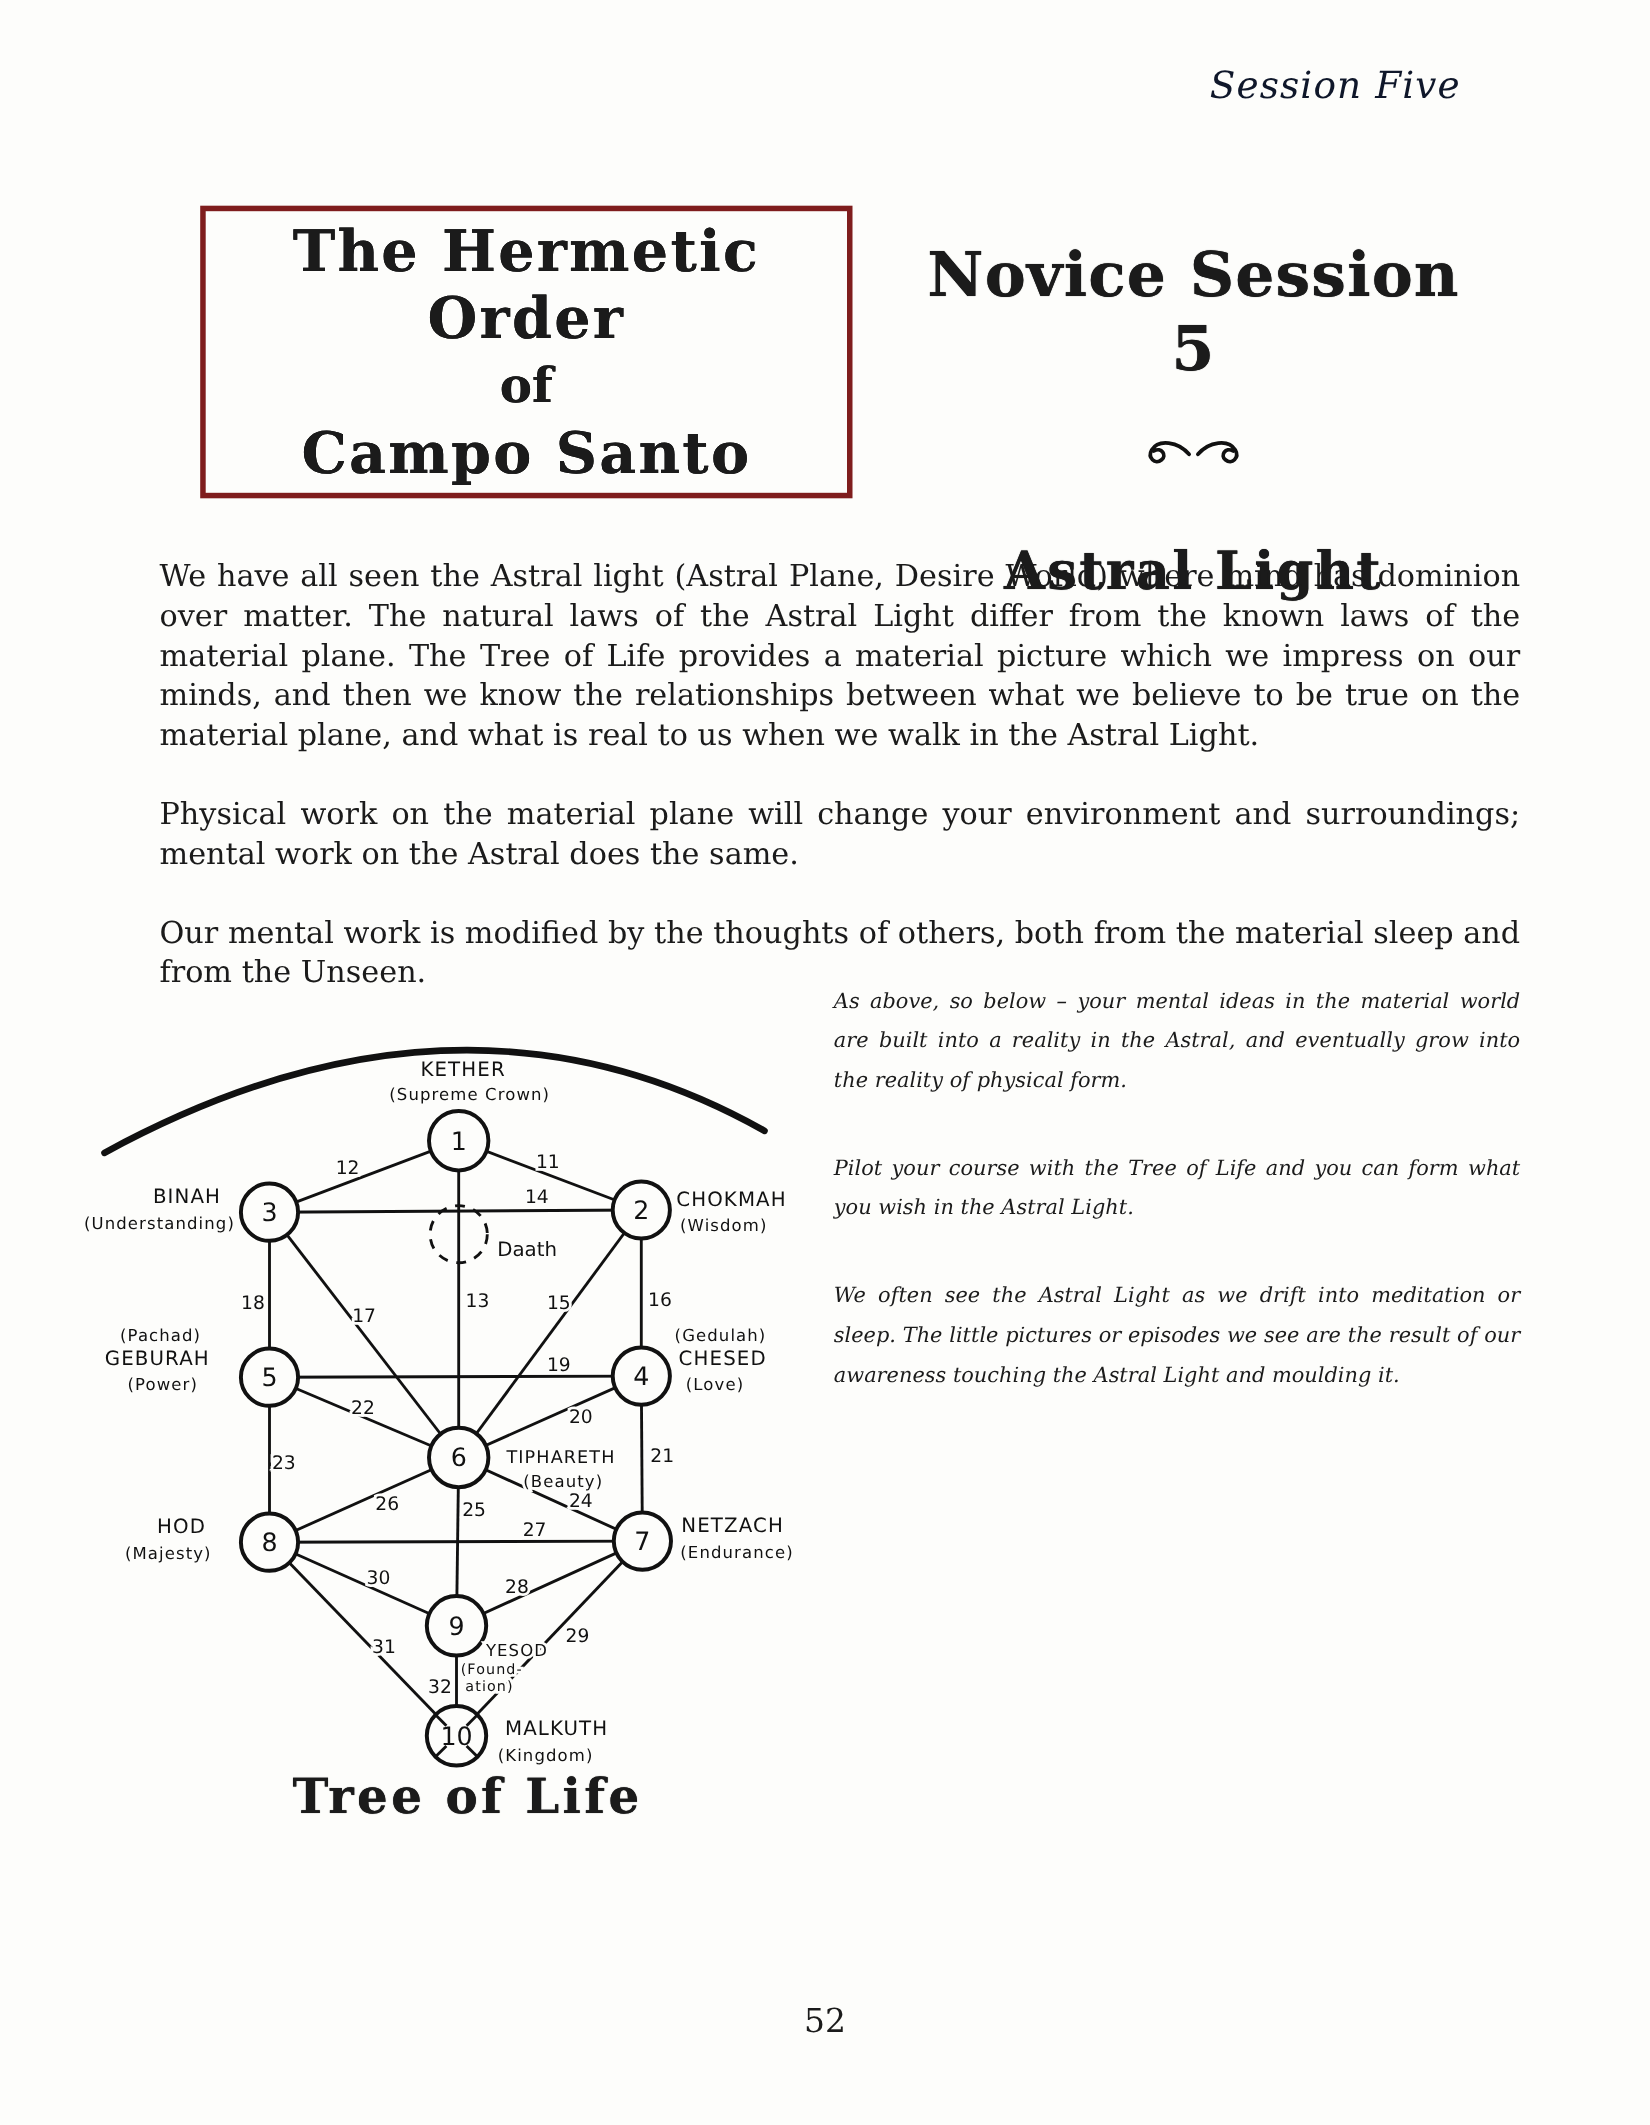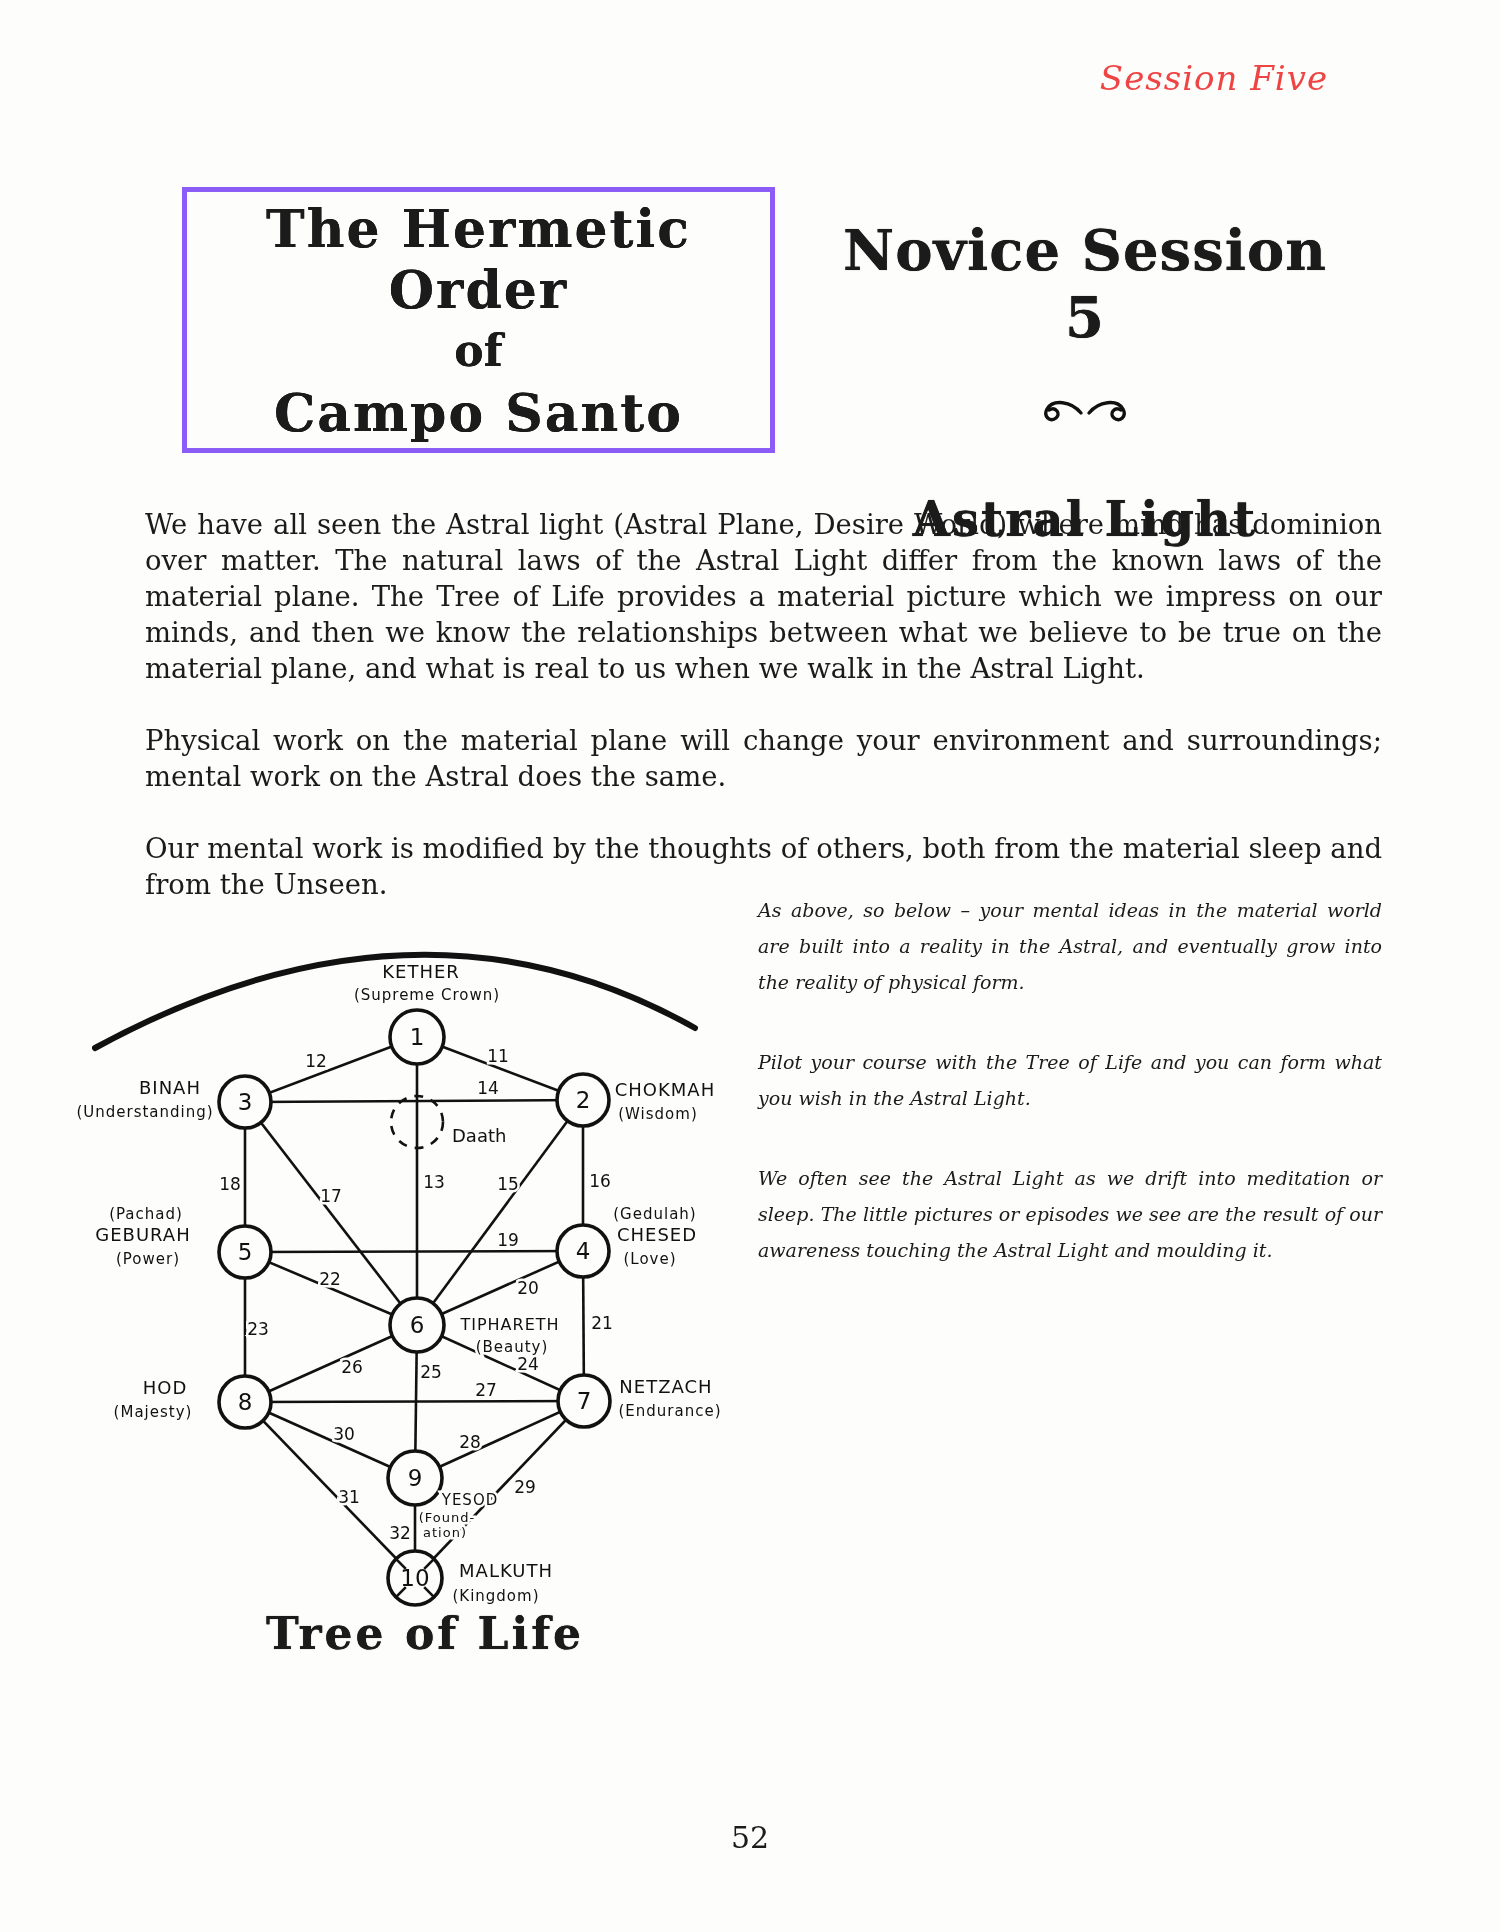--- a/index.html
+++ b/index.html
@@ -4,26 +4,26 @@
 <style>
   html,body{margin:0;padding:0;background:#e8e8e8;}
   .page{
     position:relative;width:1500px;height:1932px;margin:0 auto;
     background:#fdfdfb;color:#1b1b1b;overflow:hidden;
     font-family:"DejaVu Serif", serif;
   }
   
   .session-header{
     position:absolute;top:58px;right:172px;
-    font-style:italic;font-size:34px;letter-spacing:1px;color:#ef4444;
+    font-style:italic;font-size:34px;letter-spacing:1px;color:#0f172a;
   }
   
   .title-box{
     position:absolute;left:182px;top:187px;width:593px;height:266px;
-    border:5px solid #8b5cf6;box-sizing:border-box;
+    border:5px solid #7f1d1d;box-sizing:border-box;
     display:flex;flex-direction:column;justify-content:space-evenly;align-items:center;
     text-align:center;
   }
   .box-line1,.box-line3{
     font-weight:bold;font-size:52px;letter-spacing:2px;
     text-shadow:0 0 0.6px #000;
   }
   .box-line2{font-weight:bold;font-size:44px;text-shadow:0 0 0.6px #000;}
   
   .session-title{

